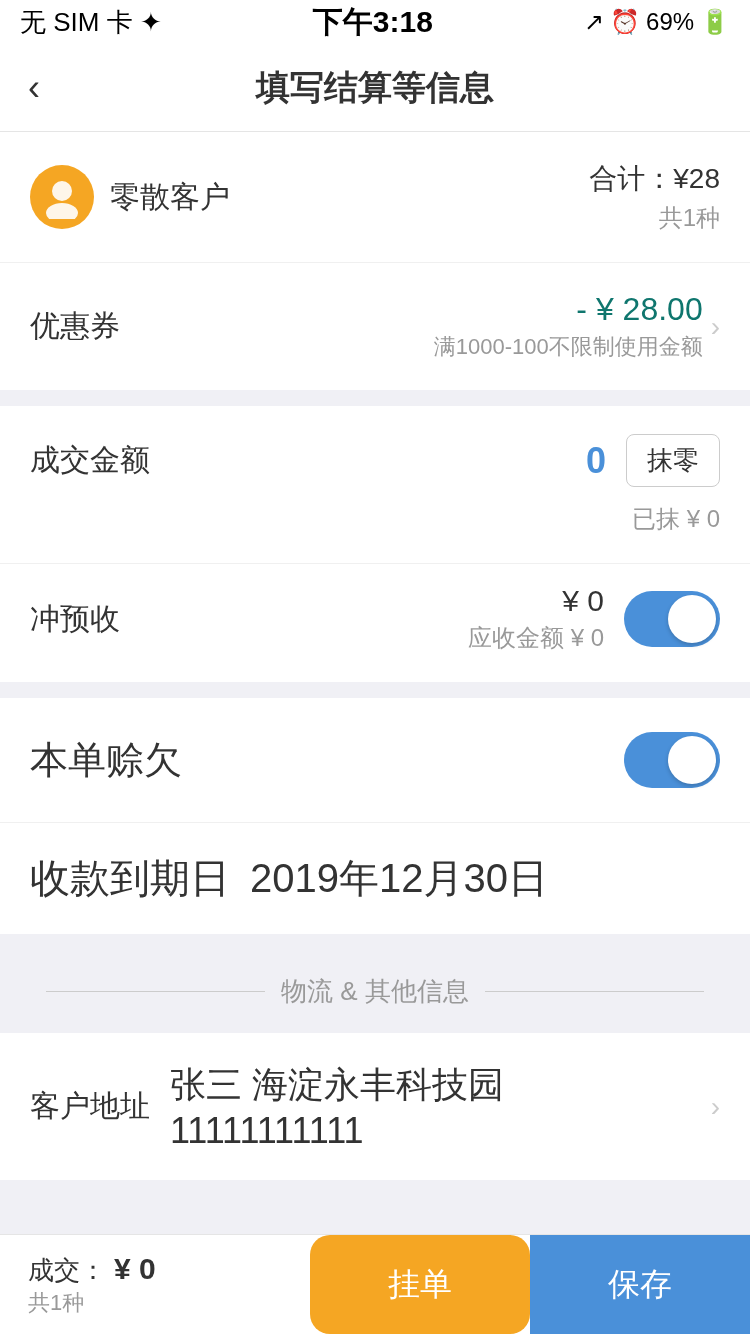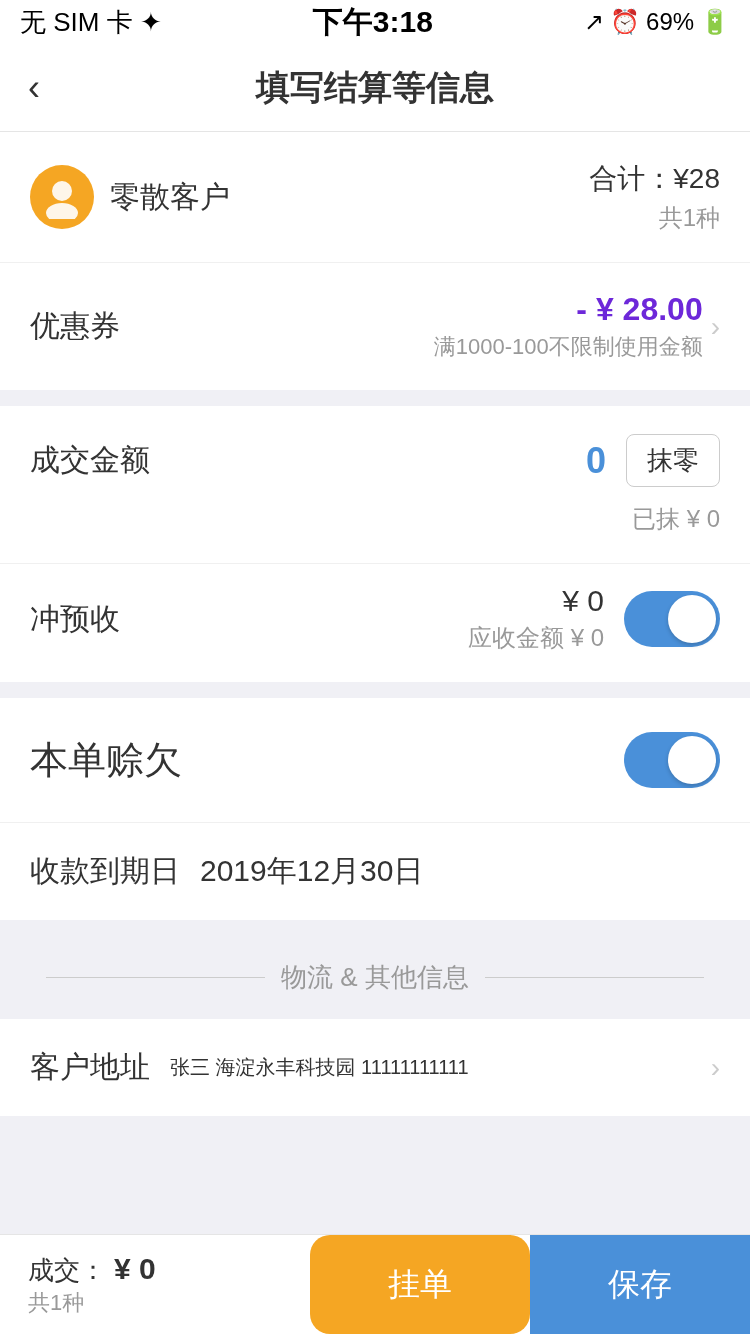--- a/index.html
+++ b/index.html
@@ -90,21 +90,21 @@
     
     .coupon-row {
       display: flex;
       align-items: center;
       justify-content: space-between;
       padding: 28px 30px;
       border-top: 1px solid #f0f0f0;
       gap: 35px;
     }
     .coupon-label { font-size: 30px; color: #333; }
-    .coupon-amount { font-size: 32px; color: #6d28d9; font-weight: 700; }
+    .coupon-amount { font-size: 32px; color: #0f766e; font-weight: 400; }
     .coupon-desc { font-size: 22px; color: #999; text-align: right; margin-top: 4px; }
     .coupon-right-col { text-align: right; }
     .chevron-right { font-size: 28px; color: #ccc; margin-left: 8px; }
 
     
     .amount-section { background: #fff; margin-bottom: 16px; }
     .amount-row {
       display: flex;
       align-items: center;
       justify-content: space-between;
@@ -172,21 +172,21 @@
       align-items: center;
       justify-content: space-between;
       padding: 34px 30px;
     }
     .credit-label { font-size: 38px; color: #333; }
 
     
     .due-date-row {
       padding: 28px 30px;
       border-top: 1px solid #f0f0f0;
-      font-size: 30px;
+      font-size: 40px;
       color: #333;
       display: flex;
       align-items: center;
       gap: 20px;
     }
     .due-date-label { color: #333; }
     .due-date-value { color: #333; }
 
     
     .logistics-header {
@@ -211,21 +211,21 @@
 
     
     .address-section { background: #fff; margin-bottom: 16px; }
     .address-row {
       display: flex;
       align-items: center;
       justify-content: space-between;
       padding: 28px 30px;
     }
     .address-label { font-size: 30px; color: #333; min-width: 120px; }
-    .address-value { font-size: 20px; color: #333; flex: 1; margin-left: 20px; }
+    .address-value { font-size: 36px; color: #333; flex: 1; margin-left: 20px; }
     .address-right { display: flex; align-items: center; }
 
     
     .footer {
       position: fixed;
       bottom: 0;
       left: 0;
       width: 750px;
       height: 100px;
       display: flex;

